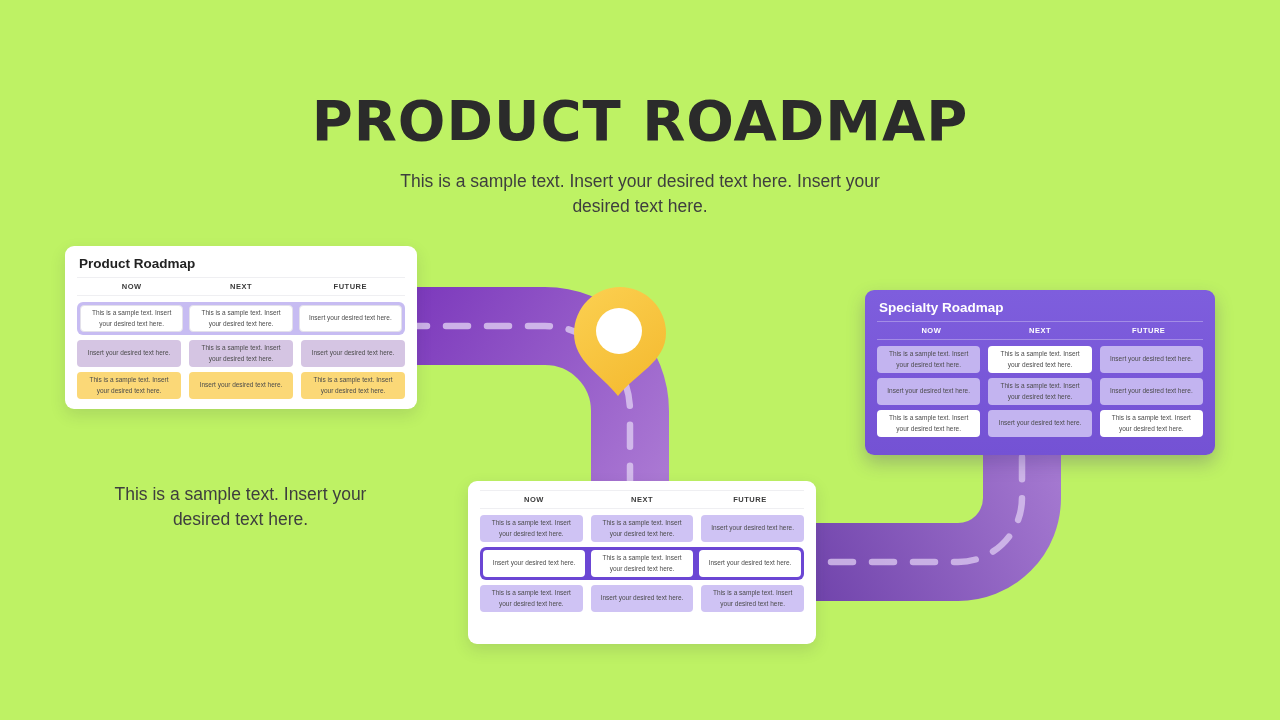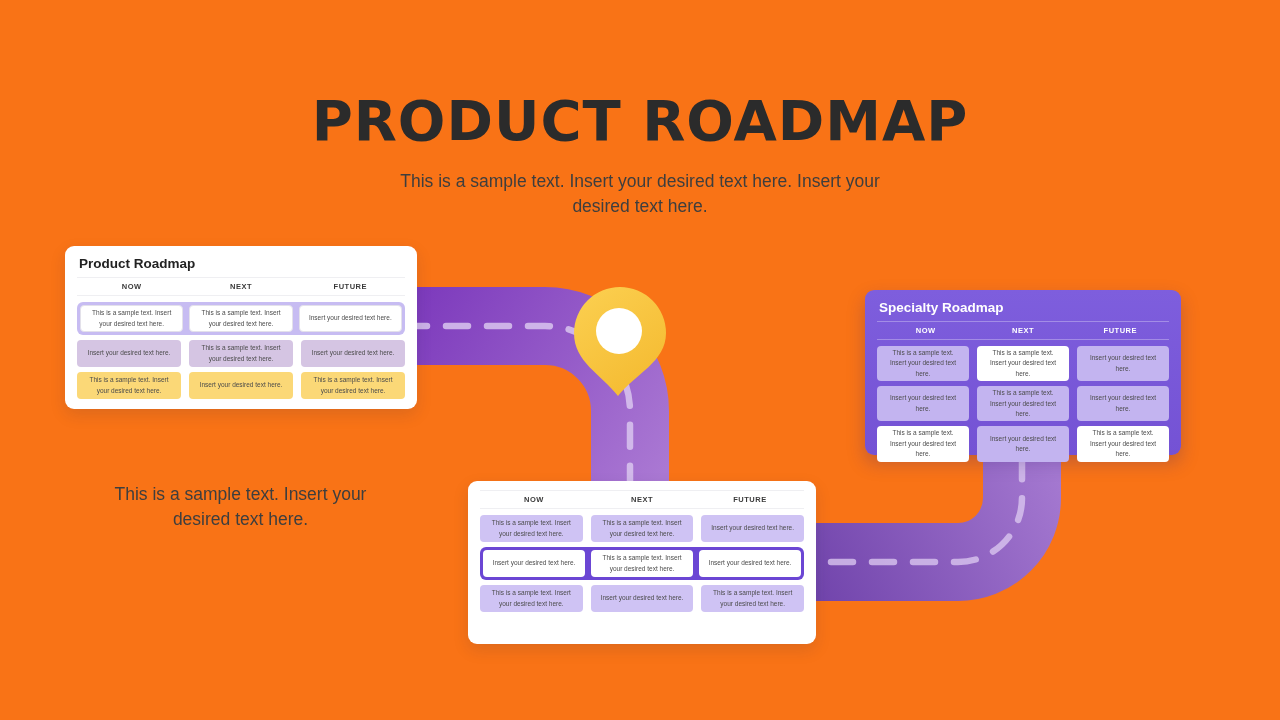--- a/index.html
+++ b/index.html
@@ -1,18 +1,18 @@
 <!DOCTYPE html>
 <html><head>
 <meta charset="utf-8">
 <style>
   html,body{margin:0;padding:0;}
   .slide{
     position:relative;width:1280px;height:720px;overflow:hidden;
-    background:#f97316;
+    background:#bef264;
     font-family:"Liberation Sans", sans-serif;
   }
   
   .hero{position:absolute;left:0;right:0;top:88px;text-align:center;}
   .hero h1{
     margin:0;font-size:56px;font-weight:800;letter-spacing:1px;
     color:#2b2b2b;font-family:"DejaVu Sans","Liberation Sans",sans-serif;
   }
   .hero .subtitle{
     margin:16px auto 0;width:500px;font-size:17.5px;line-height:1.45;color:#3e3e3e;
@@ -23,21 +23,21 @@
   }
   
   .road-svg{position:absolute;left:0;top:0;width:1280px;height:720px;}
   
   .card{
     position:absolute;border-radius:9px;padding:9px 12px 10px;box-sizing:border-box;
     background:#fff;box-shadow:0 6px 16px rgba(40,40,70,.13);
   }
   #card-product{left:65px;top:246px;width:352px;height:163px;}
   #card-field{left:468px;top:481px;width:348px;height:163px;}
-  #card-specialty{left:865px;top:290px;width:316px;height:165px;
+  #card-specialty{left:865px;top:290px;width:350px;height:165px;
     background:linear-gradient(180deg,#7e5edd,#7452d4);
     box-shadow:0 8px 18px rgba(60,40,120,.28);}
   .card-title{
     margin:1px 0 6px 2px;font-size:13.5px;font-weight:bold;color:#222;
   }
   .specialty .card-title{color:#fff;}
   .card-cols{
     display:grid;grid-template-columns:1fr 1fr 1fr;
     border-top:1px solid #efeff2;border-bottom:1px solid #efeff2;padding:4px 0;
   }

